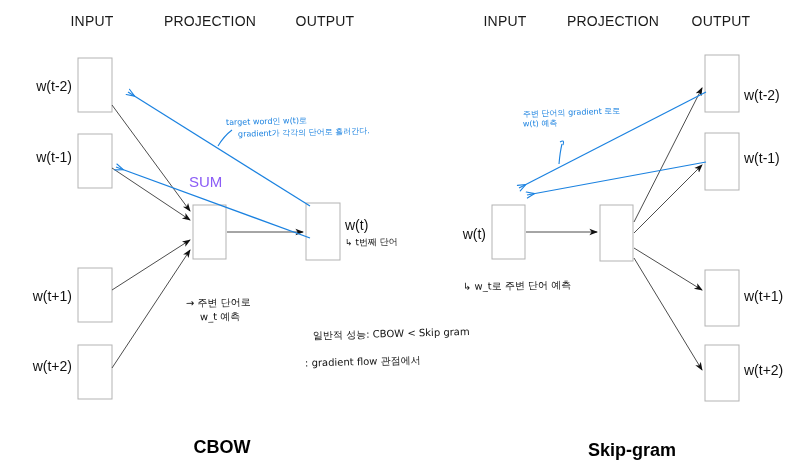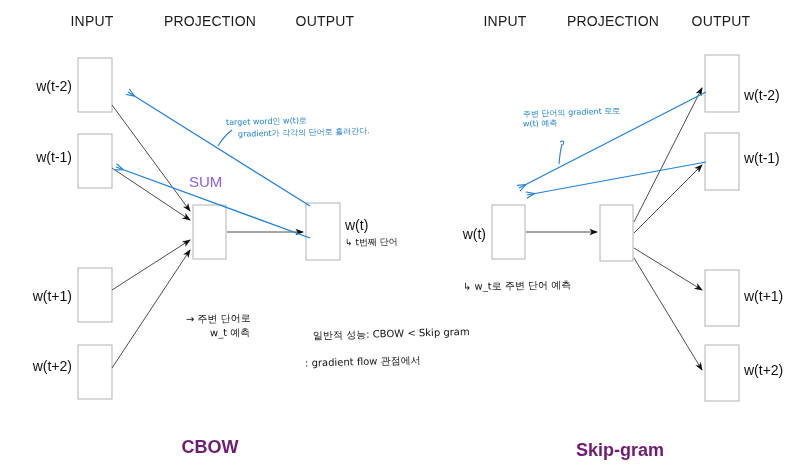--- a/index.html
+++ b/index.html
@@ -51,38 +51,38 @@
     font-family: "Liberation Sans", sans-serif;
     font-size: 15px;
     color: #8b5cf6;
     white-space: nowrap;
   }
   .diagram-title {
     position: absolute;
     font-family: "Liberation Sans", sans-serif;
     font-size: 18px;
     font-weight: bold;
-    color: #701a75;
+    color: #000000;
     white-space: nowrap;
     transform: translateX(-50%);
+    margin-left: 12px;
   }
   .hand {
     position: absolute;
     font-family: "DejaVu Sans", sans-serif;
     white-space: nowrap;
     line-height: 1.35;
   }
   .hand.blue {
     color: #1b82e0;
     font-size: 8px;
   }
   .hand.black {
     color: #111111;
     font-size: 9px;
-    text-align: right;
   }
   .hand.black.bigger {
     font-size: 10px;
   }
   .hand-rot {
     display: inline-block;
   }
 </style>
 </head>
 <body>
@@ -182,21 +182,21 @@
 
   <div class="hand blue" style="left:523px; top:108px;">
     <span class="hand-rot" style="transform:rotate(-2deg);">주변 단어의 gradient 로로</span><br>
     <span class="hand-rot" style="transform:rotate(-2deg);">w(t) 예측</span>
   </div>
 
   <div class="hand black" style="left:345px; top:236px;">
     <span class="hand-rot" style="transform:rotate(-1deg);">↳ t번째 단어</span>
   </div>
 
-  <div class="hand black bigger" style="left:186px; top:296px;margin-top:16px;">
+  <div class="hand black bigger" style="left:186px; top:296px;">
     <span class="hand-rot" style="transform:rotate(-1deg);">→ 주변 단어로</span><br>
     <span class="hand-rot" style="margin-left:14px; transform:rotate(-1deg);">w_t 예측</span>
   </div>
 
   <div class="hand black bigger" style="left:463px; top:279px;">
     <span class="hand-rot" style="transform:rotate(-1deg);">↳ w_t로  주변 단어 예측</span>
   </div>
 
   <div class="hand black bigger" style="left:313px; top:327px;">
     <span class="hand-rot" style="transform:rotate(-1.5deg);">일반적 성능: CBOW &lt; Skip gram</span>

